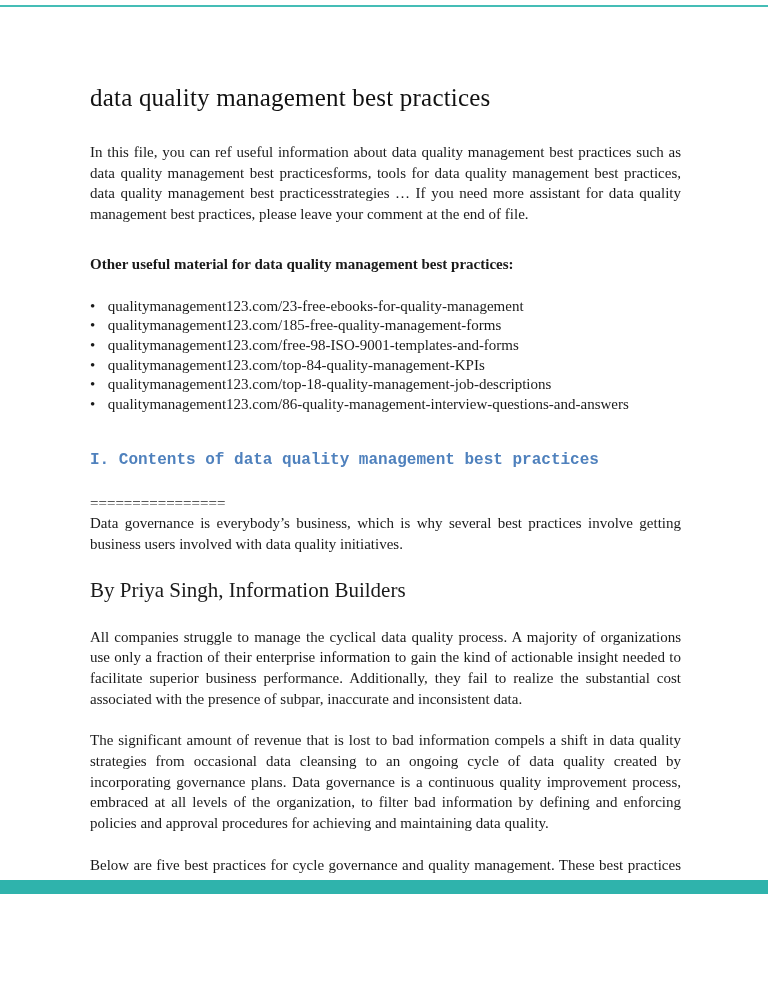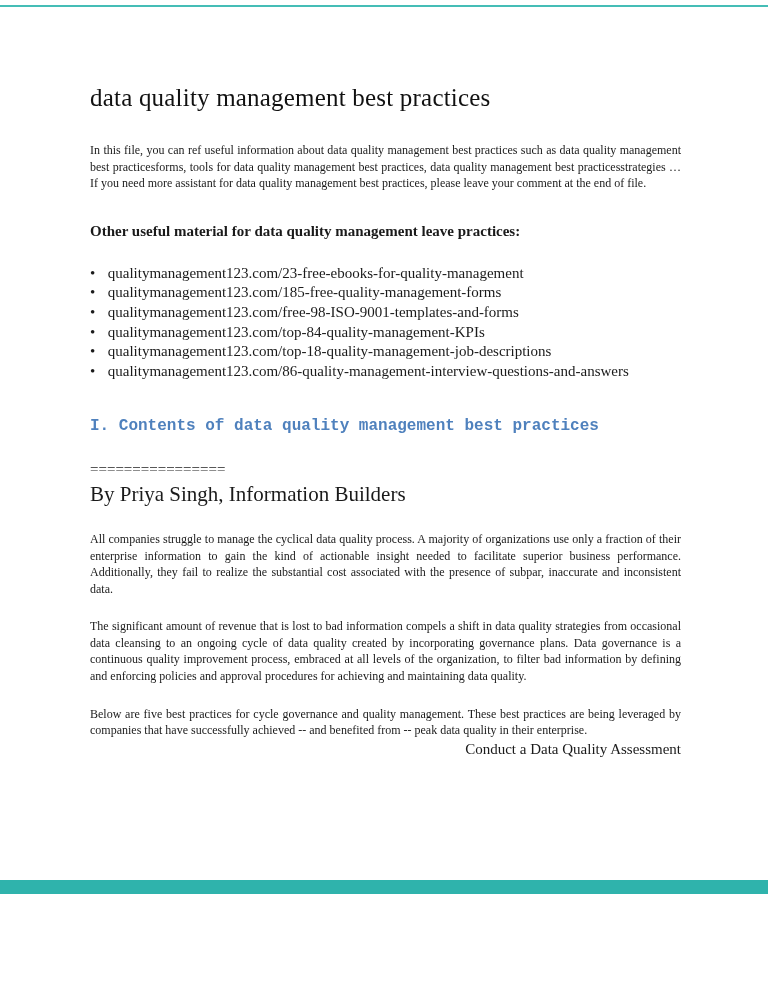--- a/index.html
+++ b/index.html
@@ -41,21 +41,21 @@
     box-sizing: border-box;
   }
   .doc-title {
     font-size: 25px;
     font-weight: 400;
     color: #111111;
     margin: 0 0 30px 0;
     letter-spacing: 0.2px;
   }
   p.body-text {
-    font-size: 12px;
+    font-size: 15px;
     line-height: 1.38;
     text-align: justify;
     margin: 0 0 21px 0;
   }
   .bold-heading {
     font-size: 15px;
     font-weight: 700;
     margin: 31px 0 24px 0;
   }
   ul.link-list {
@@ -101,21 +101,21 @@
 <body>
 
 <div class="page">
   <div class="accent-top" style="background: rgb(69, 189, 182);"></div>
 
   <div class="content">
     <h1 class="doc-title">data quality management best practices</h1>
 
     <p class="body-text">In this file, you can ref useful information about data quality management best practices such as data quality management best practicesforms, tools for data quality management best practices, data quality management best practicesstrategies … If you need more assistant for data quality management best practices, please leave your comment at the end of file.</p>
 
-    <p class="bold-heading">Other useful material for data quality management leave practices:</p>
+    <p class="bold-heading">Other useful material for data quality management best practices:</p>
 
     <ul class="link-list">
       <li>
         <span class="bullet">•</span>
         <span>qualitymanagement123.com/23-free-ebooks-for-quality-management</span>
       </li>
       <li>
         <span class="bullet">•</span>
         <span>qualitymanagement123.com/185-free-quality-management-forms</span>
       </li>
@@ -133,20 +133,21 @@
       </li>
       <li>
         <span class="bullet">•</span>
         <span>qualitymanagement123.com/86-quality-management-interview-questions-and-answers</span>
       </li>
     </ul>
 
     <h2 class="section-heading" style="color: rgb(79, 129, 189); font-family: Liberation Mono, monospace;">I. Contents of data quality management best practices</h2>
 
     <p class="divider-line">================</p>
+    <p class="body-text">Data governance is everybody’s business, which is why several best practices involve getting business users involved with data quality initiatives.</p>
 
     <p class="byline">By Priya Singh, Information Builders</p>
 
     <p class="body-text">All companies struggle to manage the cyclical data quality process. A majority of organizations use only a fraction of their enterprise information to gain the kind of actionable insight needed to facilitate superior business performance. Additionally, they fail to realize the substantial cost associated with the presence of subpar, inaccurate and inconsistent data.</p>
 
     <p class="body-text">The significant amount of revenue that is lost to bad information compels a shift in data quality strategies from occasional data cleansing to an ongoing cycle of data quality created by incorporating governance plans. Data governance is a continuous quality improvement process, embraced at all levels of the organization, to filter bad information by defining and enforcing policies and approval procedures for achieving and maintaining data quality.</p>
 
     <p class="body-text" style="margin-bottom:0;">Below are five best practices for cycle governance and quality management. These best practices are being leveraged by companies that have successfully achieved -- and benefited from -- peak data quality in their enterprise.</p>
     <p class="last-line">Conduct a Data Quality Assessment</p>
   </div>

